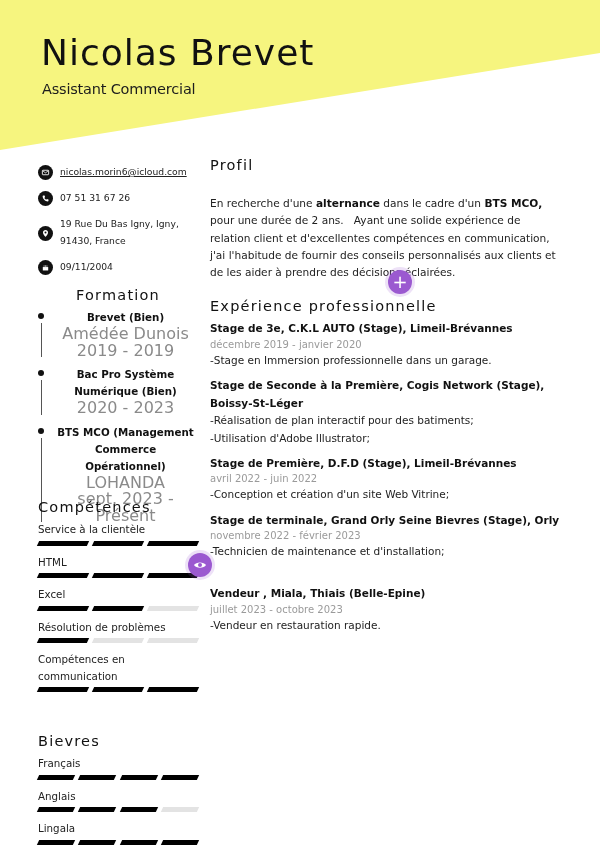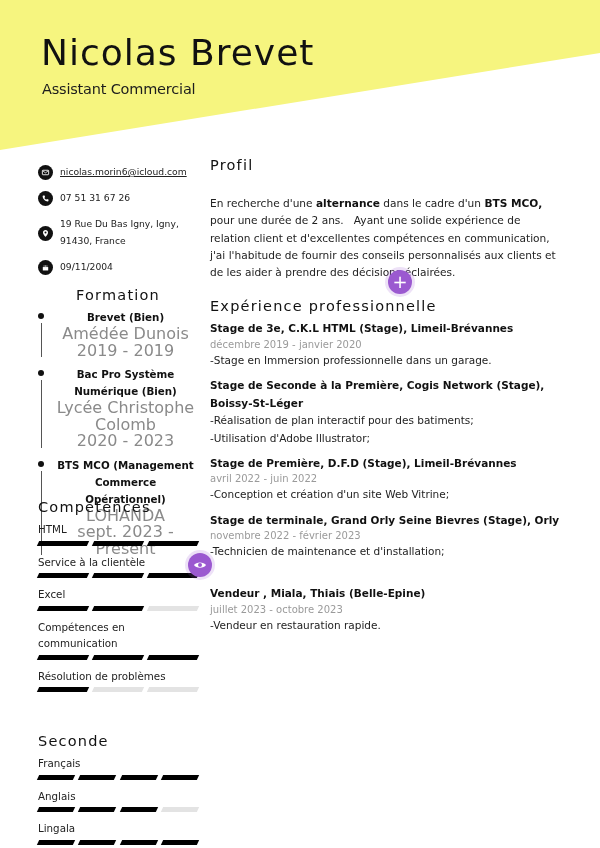--- a/index.html
+++ b/index.html
@@ -105,76 +105,75 @@
 
 <div class="formation">
   <div class="section-h">Formation</div>
   <div class="edu-item">
     <div class="edu-degree">Brevet (Bien)</div>
     <div class="edu-school">Amédée Dunois</div>
     <div class="edu-dates">2019 - 2019</div>
   </div>
   <div class="edu-item">
     <div class="edu-degree">Bac Pro Système Numérique (Bien)</div>
-    <div class="edu-school">Lycée Christophe Colomb</div>
     <div class="edu-dates">2020 - 2023</div>
   </div>
   <div class="edu-item">
     <div class="edu-degree">BTS MCO (Management Commerce Opérationnel)</div>
     <div class="edu-school">LOHANDA</div>
     <div class="edu-dates">sept. 2023 - Présent</div>
   </div>
 </div>
 
 <div class="skills">
   <div class="section-h">Compétences</div>
   <div>
+    <div class="skill-name">Service à la clientèle</div>
+    <div class="bars">
+        <span class="bar"></span>
+        <span class="bar"></span>
+        <span class="bar"></span>
+      </div>
+  </div>
+  <div>
     <div class="skill-name">HTML</div>
     <div class="bars">
         <span class="bar"></span>
         <span class="bar"></span>
         <span class="bar"></span>
       </div>
   </div>
   <div>
-    <div class="skill-name">Service à la clientèle</div>
-    <div class="bars">
-        <span class="bar"></span>
-        <span class="bar"></span>
-        <span class="bar"></span>
-      </div>
-  </div>
-  <div>
     <div class="skill-name">Excel</div>
     <div class="bars">
         <span class="bar"></span>
         <span class="bar"></span>
         <span class="bar off"></span>
       </div>
   </div>
   <div>
+    <div class="skill-name">Résolution de problèmes</div>
+    <div class="bars">
+        <span class="bar"></span>
+        <span class="bar off"></span>
+        <span class="bar off"></span>
+      </div>
+  </div>
+  <div>
     <div class="skill-name" style="width:100px">Compétences en communication</div>
     <div class="bars">
         <span class="bar"></span>
         <span class="bar"></span>
         <span class="bar"></span>
       </div>
   </div>
-  <div>
-    <div class="skill-name">Résolution de problèmes</div>
-    <div class="bars">
-        <span class="bar"></span>
-        <span class="bar off"></span>
-        <span class="bar off"></span>
-      </div>
-  </div>
 </div>
 
 <div class="langs">
-  <div class="section-h">Seconde</div>
+  <div class="section-h">Bievres</div>
   <div>
     <div class="skill-name">Français</div>
     <div class="bars">
         <span class="bar"></span>
         <span class="bar"></span>
         <span class="bar"></span>
         <span class="bar"></span>
       </div>
   </div>
   <div>
@@ -197,21 +196,21 @@
   </div>
 </div>
 
 <div class="main">
   <div class="main-h">Profil</div>
   <p class="profile"><span>En recherche d'une </span><b>alternance</b><span> dans le cadre d'un </span><b>BTS MCO,</b><span style="white-space:pre-wrap"> pour une durée de 2 ans.   Ayant une solide expérience de relation client et d'excellentes compétences en communication, j'ai l'habitude de fournir des conseils personnalisés aux clients et de les aider à prendre des décisions éclairées.</span></p>
 
   <div class="main-h exp-h">Expérience professionnelle</div>
 
   <div class="exp-item">
-    <div class="exp-title">Stage de 3e, C.K.L HTML (Stage), Limeil-Brévannes</div>
+    <div class="exp-title">Stage de 3e, C.K.L AUTO (Stage), Limeil-Brévannes</div>
     <div class="exp-dates">décembre 2019 - janvier 2020</div>
     <div class="exp-desc">-Stage en Immersion professionnelle dans un garage.</div>
   </div>
   <div class="exp-item">
     <div class="exp-title">Stage de Seconde à la Première, Cogis Network (Stage), Boissy-St-Léger</div>
     <div class="exp-desc">-Réalisation de plan interactif pour des batiments;</div>
     <div class="exp-desc">-Utilisation d'Adobe Illustrator;</div>
   </div>
   <div class="exp-item">
     <div class="exp-title">Stage de Première, D.F.D (Stage), Limeil-Brévannes</div>

